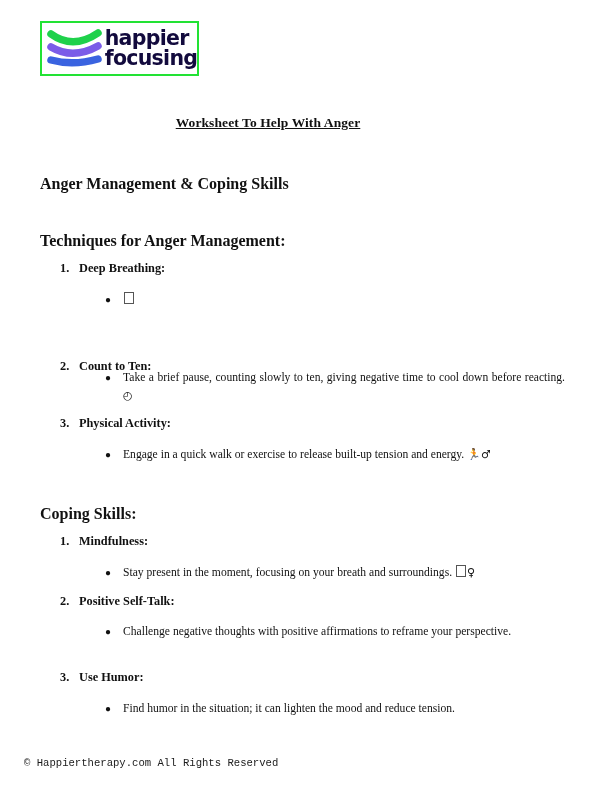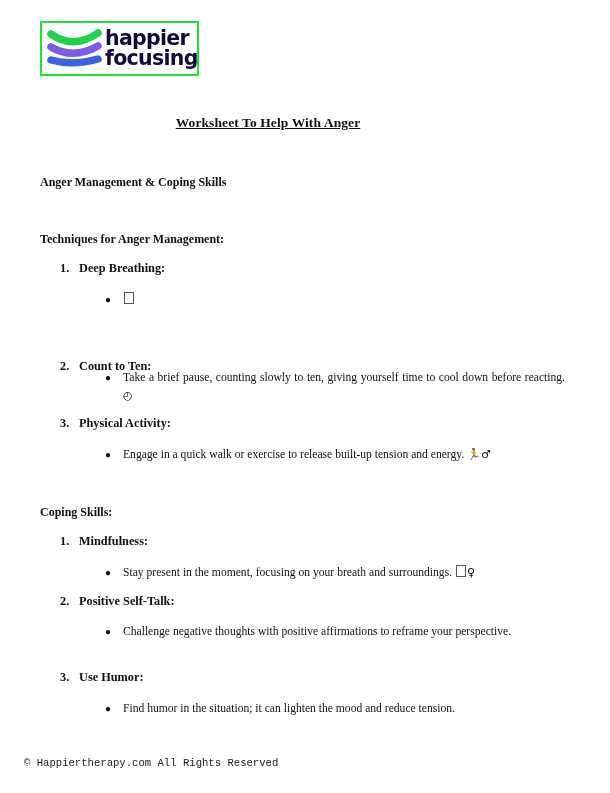--- a/index.html
+++ b/index.html
@@ -21,20 +21,21 @@
     position: absolute;
     left: 40px;
     top: 21px;
     width: 159px;
     height: 55px;
     border: 2px solid #22e234;
     background: #ffffff;
     box-sizing: border-box;
     display: flex;
     align-items: center;
+    justify-content: center;
   }
   .logo-mark {
     width: 58px;
     height: 46px;
     margin-left: 4px;
     flex: 0 0 auto;
   }
   .logo-text {
     font-family: "DejaVu Sans", sans-serif;
     font-weight: bold;
@@ -60,21 +61,21 @@
     width: 536px;
     text-align: center;
     font-size: 13.5px;
     font-weight: bold;
     text-decoration: underline;
     letter-spacing: 0.1px;
   }
   .h-section {
     position: absolute;
     left: 40px;
-    font-size: 12px;
+    font-size: 16px;
     font-weight: bold;
   }
   #sec-intro { top: 175px; }
   #sec-techniques { top: 232px; }
   #sec-coping { top: 505px; }
 
   .num-item {
     position: absolute;
     left: 60px;
     width: 520px;
@@ -156,21 +157,21 @@
   <div class="bullet-item" style="top:291px">
     <span class="dot">●</span>
     <span class="txt"> <span class="glyph-box"></span></span>
   </div>
 
   <div class="num-item" style="top:359px">
     <span class="num">2.</span><span>Count to Ten:</span>
   </div>
   <div class="bullet-item" style="top:369px">
     <span class="dot">●</span>
-    <span class="txt"><span>Take a brief pause, counting slowly to ten, giving yourself time to cool down before reacting.</span> <span class="glyph-sym">◴</span></span>
+    <span class="txt"><span>Take a brief pause, counting slowly to ten, giving negative time to cool down before reacting.</span> <span class="glyph-sym">◴</span></span>
   </div>
 
   <div class="num-item" style="top:416px">
     <span class="num">3.</span><span>Physical Activity:</span>
   </div>
   <div class="bullet-item nojustify" style="top:446px">
     <span class="dot">●</span>
     <span class="txt"><span>Engage in a quick walk or exercise to release built-up tension and energy.</span> <span class="glyph-sym">🏃</span><span class="glyph-sym">♂</span></span>
   </div>
 

